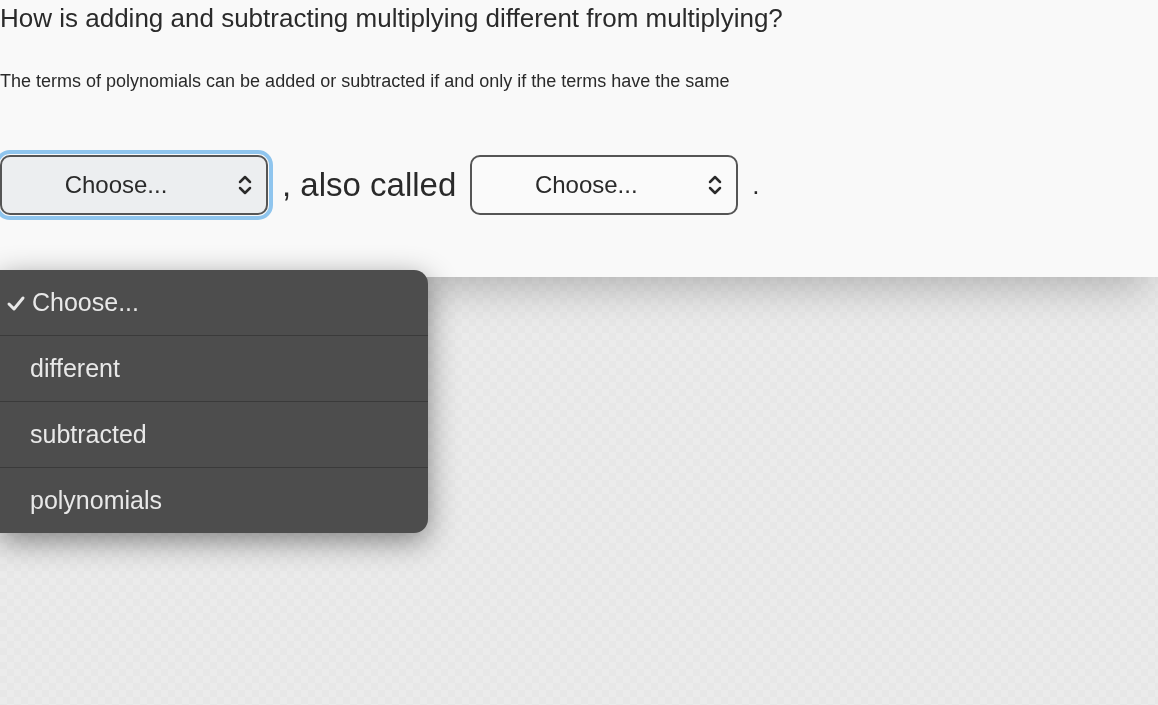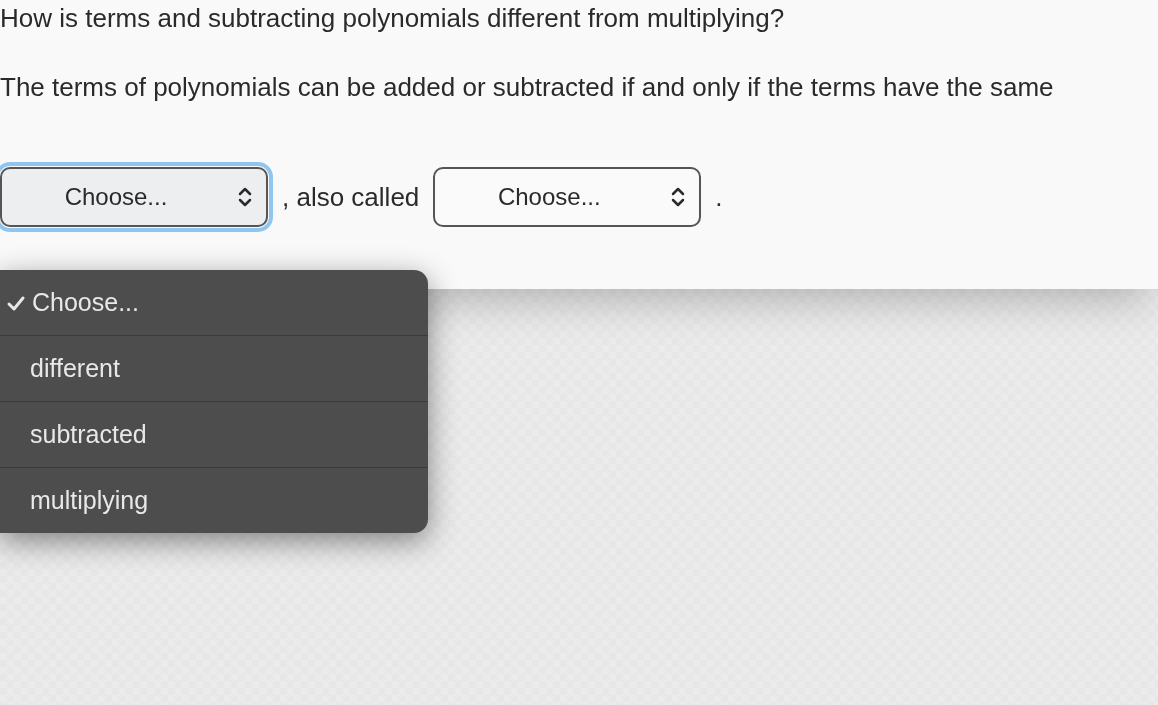--- a/index.html
+++ b/index.html
@@ -22,21 +22,21 @@
       box-shadow: 0 20px 40px -10px rgba(0,0,0,0.25);
       z-index: 1;
     }
     .question-text {
       font-size: 26px;
       color: #2a2a2a;
       line-height: 1.4;
       padding: 0 0 32px 0;
     }
     .statement-text {
-      font-size: 26px;
+      font-size: 18px;
       color: #2a2a2a;
       line-height: 1.5;
       padding: 0 0 60px 0;
     }
     .dropdown-row {
       display: flex;
       align-items: center;
       gap: 8px;
       padding-bottom: 32px;
     }
@@ -73,21 +73,21 @@
       top: 50%;
       transform: translateY(-50%);
       pointer-events: none;
     }
     .chevron-icon svg {
       width: 18px;
       height: 22px;
       display: block;
     }
     .connector-text {
-      font-size: 26px;
+      font-size: 33px;
       color: #2a2a2a;
       padding: 0 6px;
     }
     .period-text {
       font-size: 26px;
       color: #2a2a2a;
       padding-left: 6px;
     }
     .bottom-area {
       background: #ebebeb;
@@ -134,21 +134,21 @@
     }
     .check-icon svg {
       width: 20px;
       height: 20px;
     }
   </style>
 </head>
 <body>
 
 <div class="content-area">
-  <div class="question-text">How is terms and subtracting polynomials different from multiplying?</div>
+  <div class="question-text">How is adding and subtracting multiplying different from multiplying?</div>
   <div class="statement-text">The terms of polynomials can be added or subtracted if and only if the terms have the same</div>
 
   <div class="dropdown-row">
     <div class="dropdown-wrapper">
       <button class="dropdown-select dropdown-1 focused">
         <span>Choose...</span>
       </button>
       <span class="chevron-icon">
         <svg viewBox="0 0 18 22" fill="none" stroke="#2a2a2a" stroke-width="2.5" stroke-linecap="round" stroke-linejoin="round">
           <polyline points="4,8 9,3 14,8"></polyline>
@@ -186,15 +186,15 @@
     </span>
     <span>Choose...</span>
   </div>
   <div class="menu-item">
     <span>different</span>
   </div>
   <div class="menu-item">
     <span>subtracted</span>
   </div>
   <div class="menu-item">
-    <span>multiplying</span>
+    <span>polynomials</span>
   </div>
 </div>
 
 </body></html>

